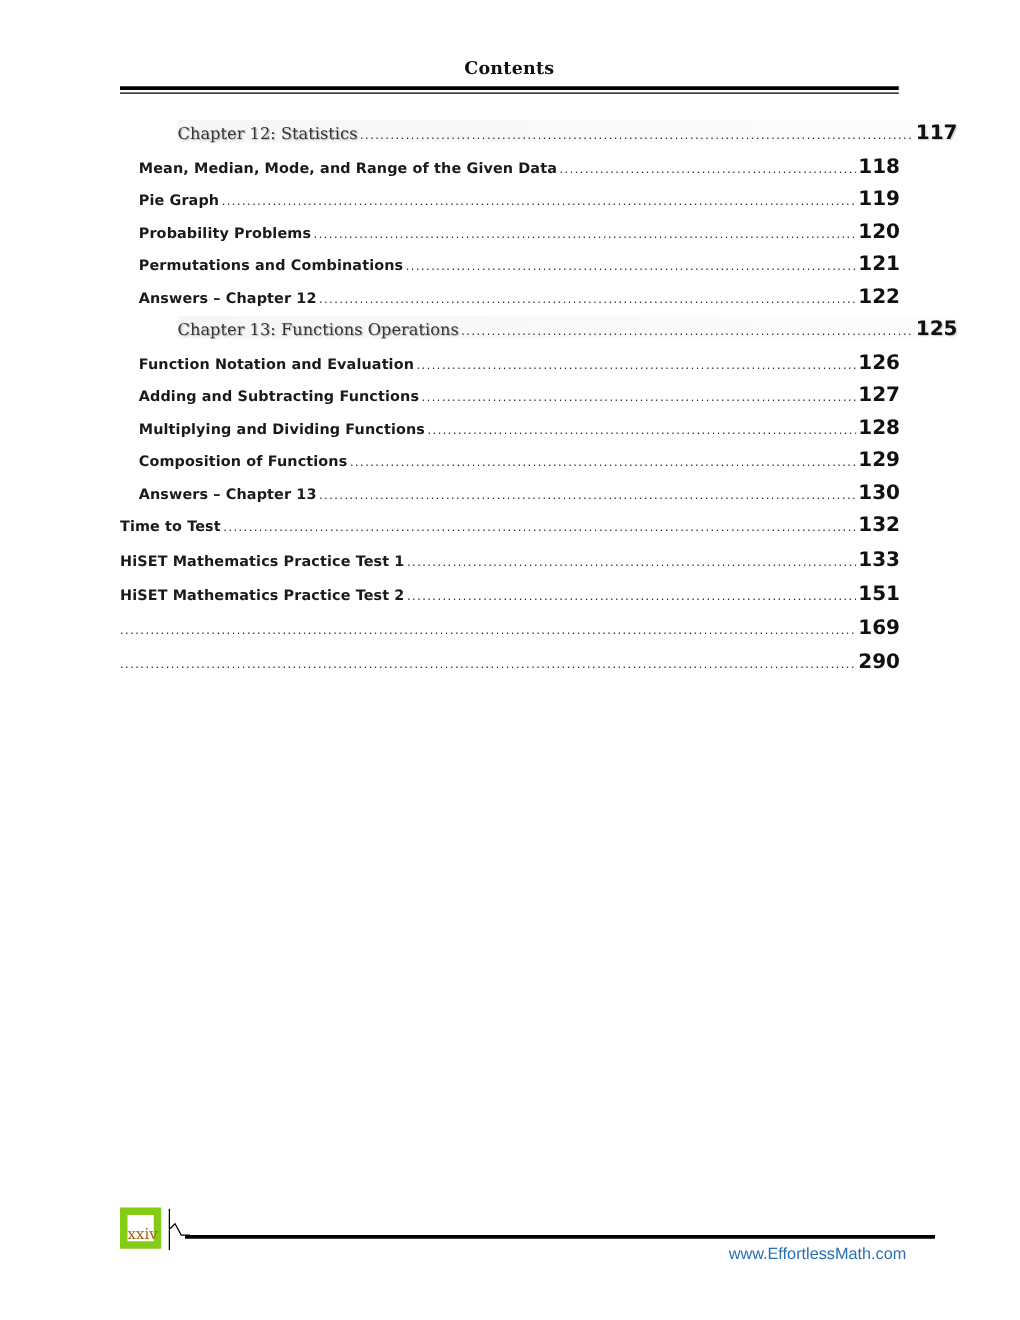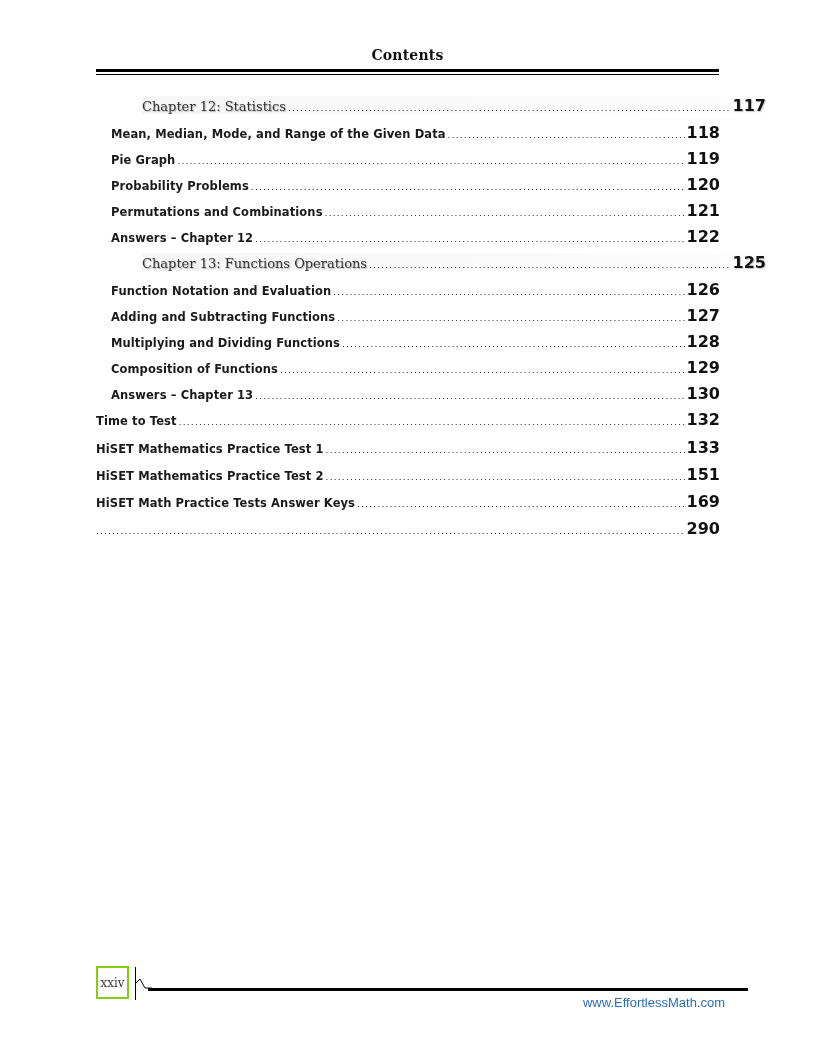--- a/index.html
+++ b/index.html
@@ -39,22 +39,22 @@
     font-family: "DejaVu Sans", sans-serif; font-weight: bold; font-size: 11.5px; color: #1a1a1a;
     padding-left: 15px; letter-spacing: 0.1px;
   }
   .toc-row.top .label {
     font-family: "DejaVu Sans", sans-serif; font-weight: bold; font-size: 11.5px; color: #1a1a1a;
     letter-spacing: 0.1px;
   }
 
   .footer-box {
     position: absolute; left: 96px; top: 966px; width: 33px; height: 33px;
-    border: 2px solid #84cc16; box-sizing: border-box;
-    font-family: "DejaVu Serif", serif; font-size: 12px; line-height: 31px; text-align: center; color: #404040;
+    border: 6px solid #84cc16; box-sizing: border-box;
+    font-family: "DejaVu Serif", serif; font-size: 12px; line-height: 31px; text-align: center; color: #a16207;
   }
   .footer-vbar { position: absolute; left: 135px; top: 967px; width: 1px; height: 33px; background: #000; }
   .footer-zigzag { position: absolute; left: 136px; top: 975px; width: 16px; height: 16px; }
   .footer-line { position: absolute; left: 148px; top: 988px; width: 600px; height: 3px; background: #000; }
   .footer-url {
     position: absolute; left: 560px; top: 995px; width: 188px; text-align: center;
     font-family: "Liberation Sans", sans-serif; font-size: 13px; color: #2a6fb3;
   }
 </style>
 </head>
@@ -134,21 +134,20 @@
     <span class="label">HiSET Mathematics Practice Test 1</span>
     <span class="leader"></span>
     <span class="page">133</span>
   </div>
   <div class="toc-row top" style="top:465px">
     <span class="label">HiSET Mathematics Practice Test 2</span>
     <span class="leader"></span>
     <span class="page">151</span>
   </div>
   <div class="toc-row top" style="top:492px">
-    <span class="label">HiSET Math Practice Tests Answer Keys</span>
     <span class="leader"></span>
     <span class="page">169</span>
   </div>
   <div class="toc-row top" style="top:519px">
     <span class="leader"></span>
     <span class="page">290</span>
   </div>
 </div>
 
 <div class="footer-box">xxiv</div>

